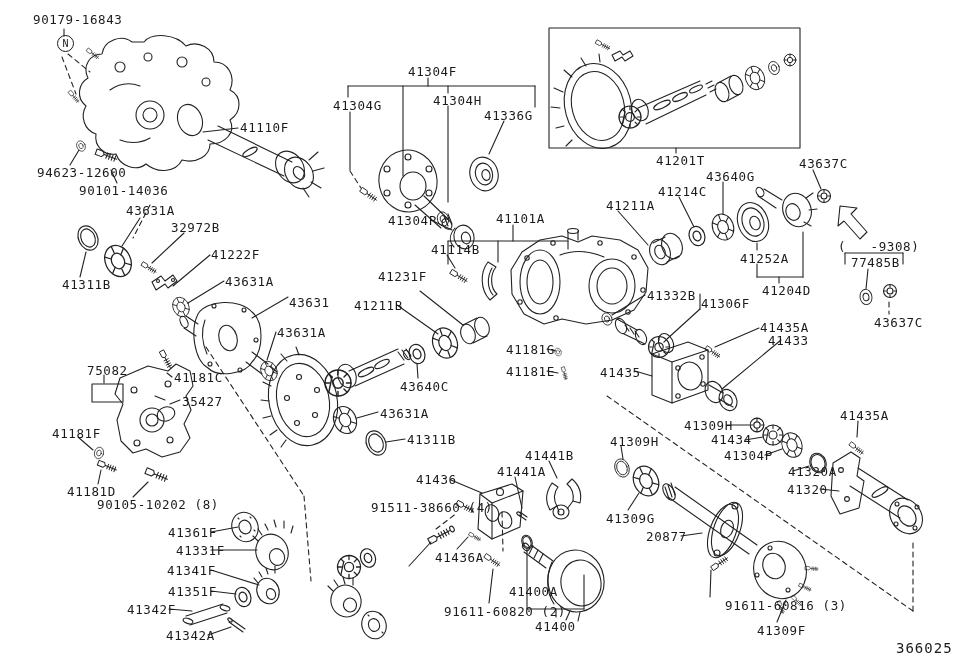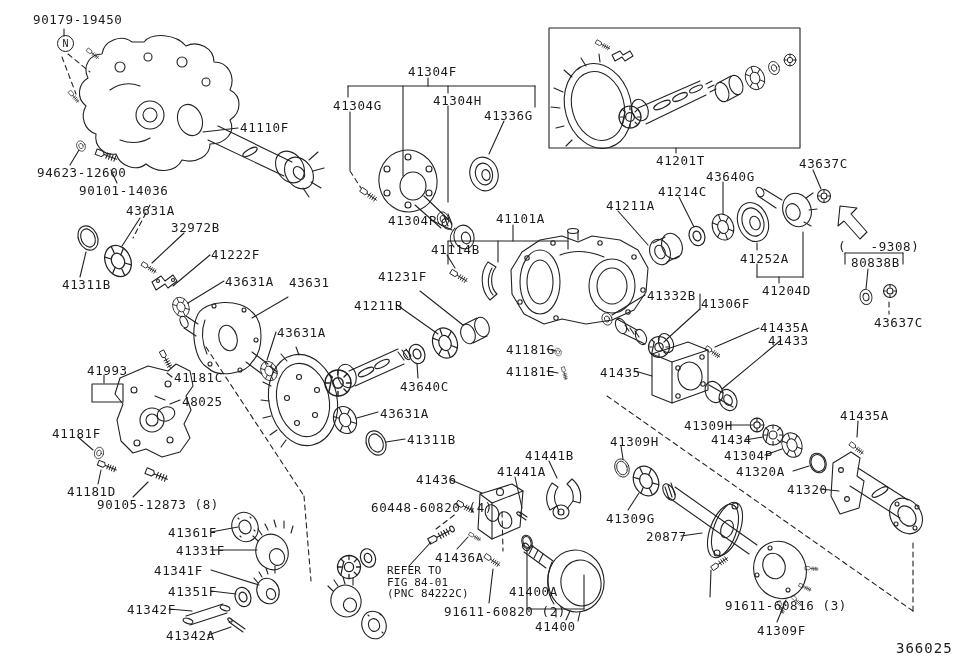--- a/index.html
+++ b/index.html
@@ -539,89 +539,88 @@
       <use href="#wsh" transform="translate(99,453) rotate(15) scale(0.65)"></use>
       <use href="#blt" transform="translate(99,463) rotate(22) scale(0.85)"></use>
       <use href="#blt" transform="translate(147,471) rotate(22)"></use>
       <rect x="92" y="384" width="31" height="18"></rect>
     </g>
   </g>
 </svg>
 
 <div class="nbadge" style="left:57px;top:35px">N</div>
 
-<div class="lbl" style="left:33px;top:13px">90179-19450</div>
+<div class="lbl" style="left:33px;top:13px">90179-16843</div>
 <div class="lbl" style="left:240px;top:121px">41110F</div>
 <div class="lbl" style="left:37px;top:166px">94623-12600</div>
 <div class="lbl" style="left:79px;top:184px">90101-14036</div>
 <div class="lbl" style="left:126px;top:204px">43631A</div>
 <div class="lbl" style="left:408px;top:65px">41304F</div>
 <div class="lbl" style="left:333px;top:99px">41304G</div>
 <div class="lbl" style="left:433px;top:94px">41304H</div>
 <div class="lbl" style="left:484px;top:109px">41336G</div>
 <div class="lbl" style="left:388px;top:214px">41304P</div>
 <div class="lbl" style="left:496px;top:212px">41101A</div>
 <div class="lbl" style="left:431px;top:243px">41114B</div>
 <div class="lbl" style="left:656px;top:154px">41201T</div>
 <div class="lbl" style="left:799px;top:157px">43637C</div>
 <div class="lbl" style="left:706px;top:170px">43640G</div>
 <div class="lbl" style="left:658px;top:185px">41214C</div>
 <div class="lbl" style="left:606px;top:199px">41211A</div>
 <div class="lbl" style="left:740px;top:252px">41252A</div>
 <div class="lbl" style="left:762px;top:284px">41204D</div>
 <div class="lbl" style="left:838px;top:240px">(   -9308)</div>
-<div class="lbl" style="left:851px;top:256px">80838B</div>
+<div class="lbl" style="left:851px;top:256px">77485B</div>
 <div class="lbl" style="left:874px;top:316px">43637C</div>
 <div class="lbl" style="left:171px;top:221px">32972B</div>
 <div class="lbl" style="left:211px;top:248px">41222F</div>
 <div class="lbl" style="left:225px;top:275px">43631A</div>
-<div class="lbl" style="left:289px;top:276px">43631</div>
+<div class="lbl" style="left:289px;top:296px">43631</div>
 <div class="lbl" style="left:62px;top:278px">41311B</div>
 <div class="lbl" style="left:277px;top:326px">43631A</div>
 <div class="lbl" style="left:378px;top:270px">41231F</div>
 <div class="lbl" style="left:354px;top:299px">41211B</div>
 <div class="lbl" style="left:400px;top:380px">43640C</div>
 <div class="lbl" style="left:380px;top:407px">43631A</div>
 <div class="lbl" style="left:407px;top:433px">41311B</div>
 <div class="lbl" style="left:647px;top:289px">41332B</div>
 <div class="lbl" style="left:701px;top:297px">41306F</div>
 <div class="lbl" style="left:506px;top:343px">41181G</div>
 <div class="lbl" style="left:506px;top:365px">41181E</div>
 <div class="lbl" style="left:600px;top:366px">41435</div>
 <div class="lbl" style="left:760px;top:321px">41435A</div>
 <div class="lbl" style="left:768px;top:334px">41433</div>
-<div class="lbl" style="left:87px;top:364px">41993</div>
+<div class="lbl" style="left:87px;top:364px">75082</div>
 <div class="lbl" style="left:174px;top:371px">41181C</div>
-<div class="lbl" style="left:182px;top:395px">48025</div>
+<div class="lbl" style="left:182px;top:395px">35427</div>
 <div class="lbl" style="left:52px;top:427px">41181F</div>
 <div class="lbl" style="left:67px;top:485px">41181D</div>
-<div class="lbl" style="left:97px;top:498px">90105-12873 (8)</div>
+<div class="lbl" style="left:97px;top:498px">90105-10202 (8)</div>
 <div class="lbl" style="left:684px;top:419px">41309H</div>
 <div class="lbl" style="left:711px;top:433px">41434</div>
 <div class="lbl" style="left:724px;top:449px">41304P</div>
-<div class="lbl" style="left:736px;top:465px">41320A</div>
+<div class="lbl" style="left:788px;top:465px">41320A</div>
 <div class="lbl" style="left:787px;top:483px">41320</div>
 <div class="lbl" style="left:840px;top:409px">41435A</div>
 <div class="lbl" style="left:610px;top:435px">41309H</div>
 <div class="lbl" style="left:606px;top:512px">41309G</div>
 <div class="lbl" style="left:646px;top:530px">20877</div>
 <div class="lbl" style="left:725px;top:599px">91611-60816 (3)</div>
 <div class="lbl" style="left:757px;top:624px">41309F</div>
 <div class="lbl" style="left:525px;top:449px">41441B</div>
 <div class="lbl" style="left:497px;top:465px">41441A</div>
 <div class="lbl" style="left:416px;top:473px">41436</div>
-<div class="lbl" style="left:371px;top:501px">60448-60820 (4)</div>
+<div class="lbl" style="left:371px;top:501px">91511-38660 (4)</div>
 <div class="lbl" style="left:435px;top:551px">41436A</div>
 <div class="lbl" style="left:444px;top:605px">91611-60820 (2)</div>
 <div class="lbl" style="left:509px;top:585px">41400A</div>
 <div class="lbl" style="left:535px;top:620px">41400</div>
 <div class="lbl" style="left:168px;top:526px">41361F</div>
 <div class="lbl" style="left:176px;top:544px">41331F</div>
-<div class="lbl" style="left:154px;top:564px">41341F</div>
+<div class="lbl" style="left:167px;top:564px">41341F</div>
 <div class="lbl" style="left:168px;top:585px">41351F</div>
 <div class="lbl" style="left:127px;top:603px">41342F</div>
 <div class="lbl" style="left:166px;top:629px">41342A</div>
 
-<div class="note" style="left:387px;top:565px"><span>REFER TO</span><br><span>FIG 84-01</span><br><span>(PNC 84222C)</span></div>
 
 <div class="dwgnum" style="left:896px;top:640px">366025</div>
 
 </div>
 
 </body></html>

